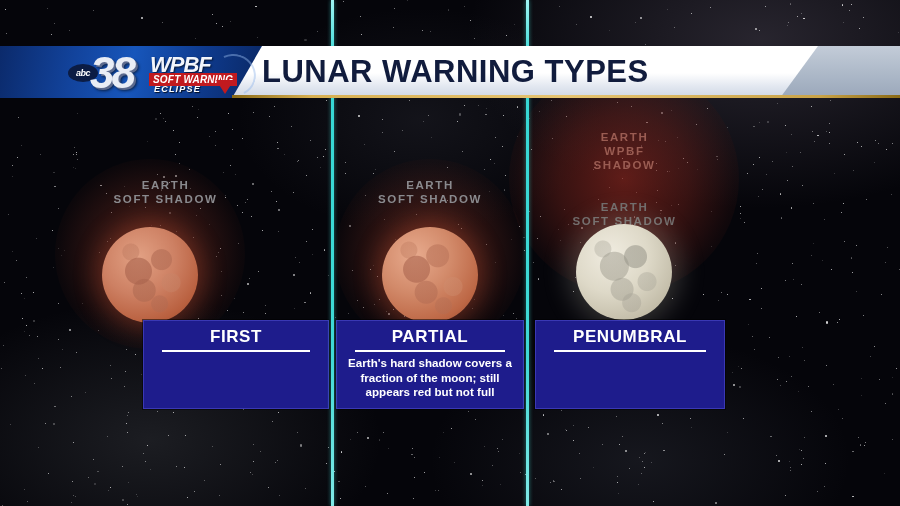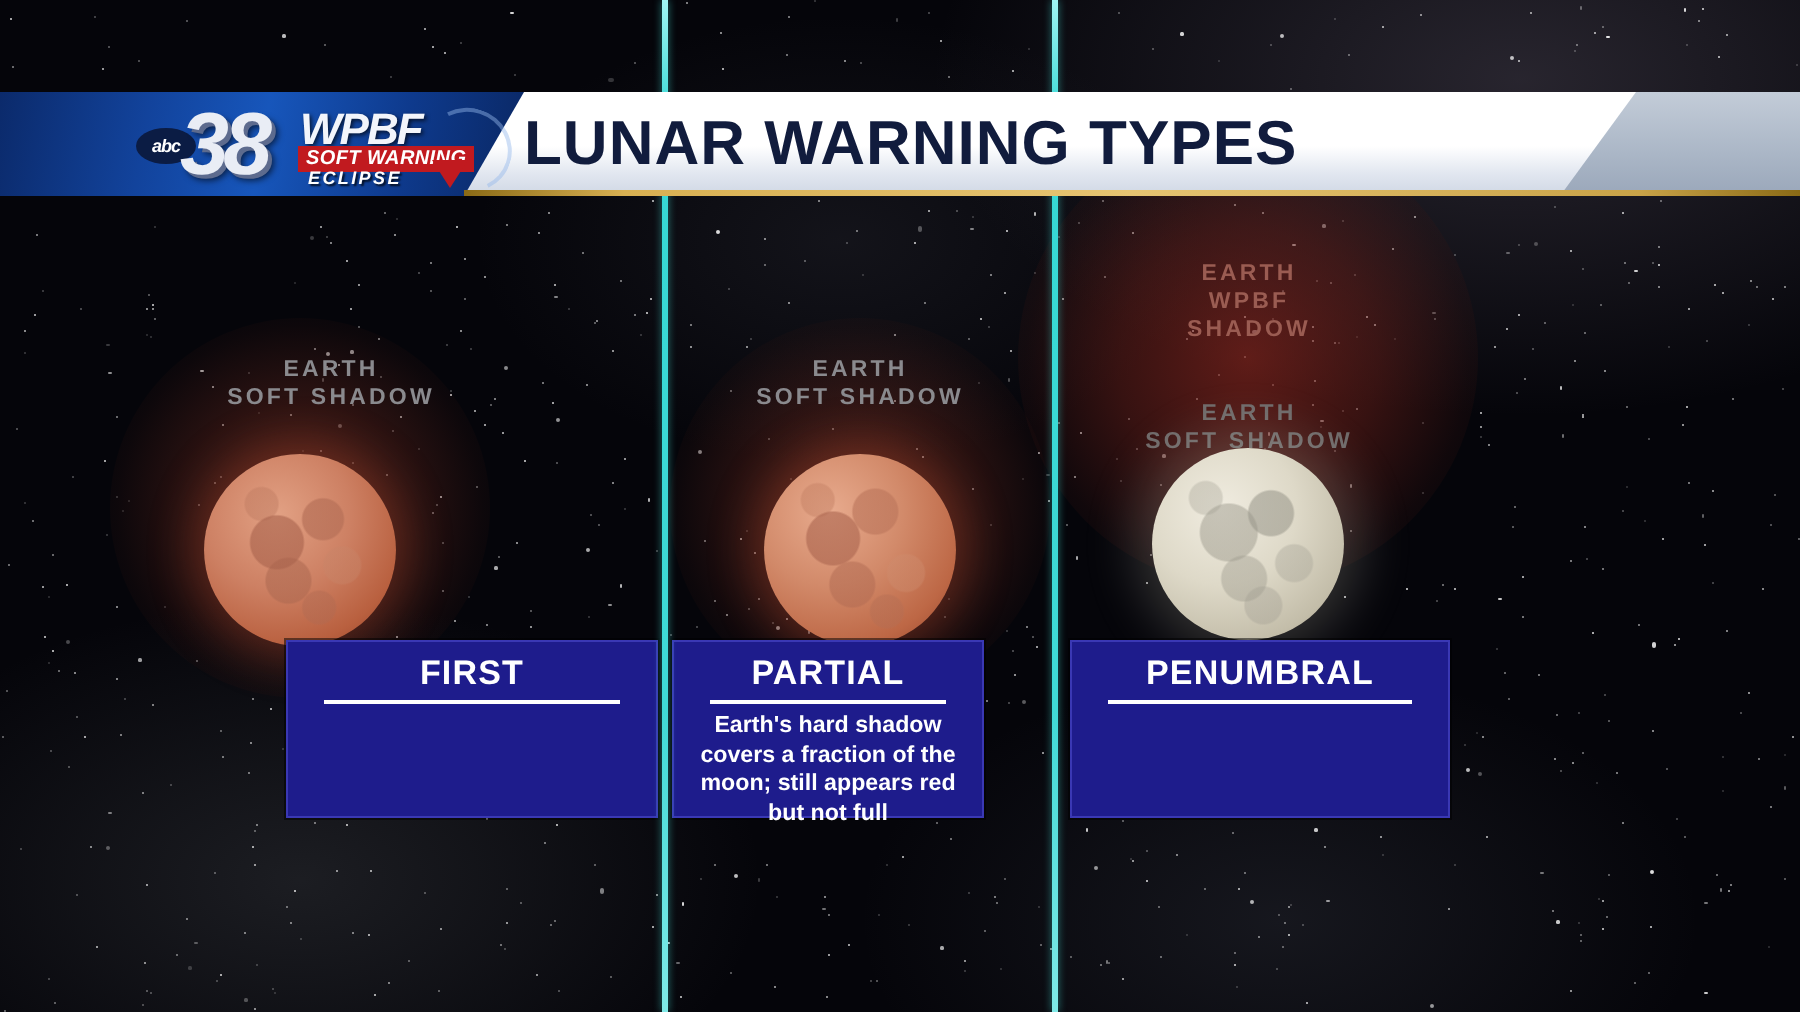--- a/index.html
+++ b/index.html
@@ -933,21 +933,21 @@
     <div class="moon" style="left:96px;top:123px;width:96px;height:96px;transform:translateX(-50%);
            background:
              radial-gradient(circle at 58% 30%, rgba(186,116,90,.6) 0 11px, rgba(0,0,0,0) 12px),
              radial-gradient(circle at 36% 44%, rgba(170,100,78,.6) 0 13px, rgba(0,0,0,0) 14px),
              radial-gradient(circle at 46% 68%, rgba(176,106,82,.5) 0 11px, rgba(0,0,0,0) 12px),
              radial-gradient(circle at 74% 62%, rgba(206,140,110,.42) 0 9px, rgba(0,0,0,0) 10px),
              radial-gradient(circle at 28% 24%, rgba(194,126,98,.45) 0 8px, rgba(0,0,0,0) 9px),
              radial-gradient(circle at 64% 82%, rgba(180,110,84,.45) 0 8px, rgba(0,0,0,0) 9px),
              radial-gradient(circle at 34% 30%, #e8ab8e 0%, #d28a6a 40%, #bd6745 74%, #92422a 100%);
            box-shadow:0 0 22px 6px rgba(170,70,45,.38);"></div>
-    <div class="caption" style="left:2px;top:216px;width:156px;height:89px;">
+    <div class="caption" style="left:2px;top:216px;width:188px;height:89px;">
       <div class="cap-title">PARTIAL</div>
       <div class="cap-rule"></div>
       <div class="cap-body">Earth's hard shadow covers a fraction of the moon; still appears red but not full</div>
     </div>
   </div>
 
   <div class="panel p3">
 
     <div class="soft-shadow" style="left:95px;top:-40px;width:230px;height:230px;
                 background:radial-gradient(circle,rgba(150,42,32,.62) 0%,rgba(116,34,26,.45) 40%,rgba(64,20,16,.2) 68%,rgba(0,0,0,0) 82%);

